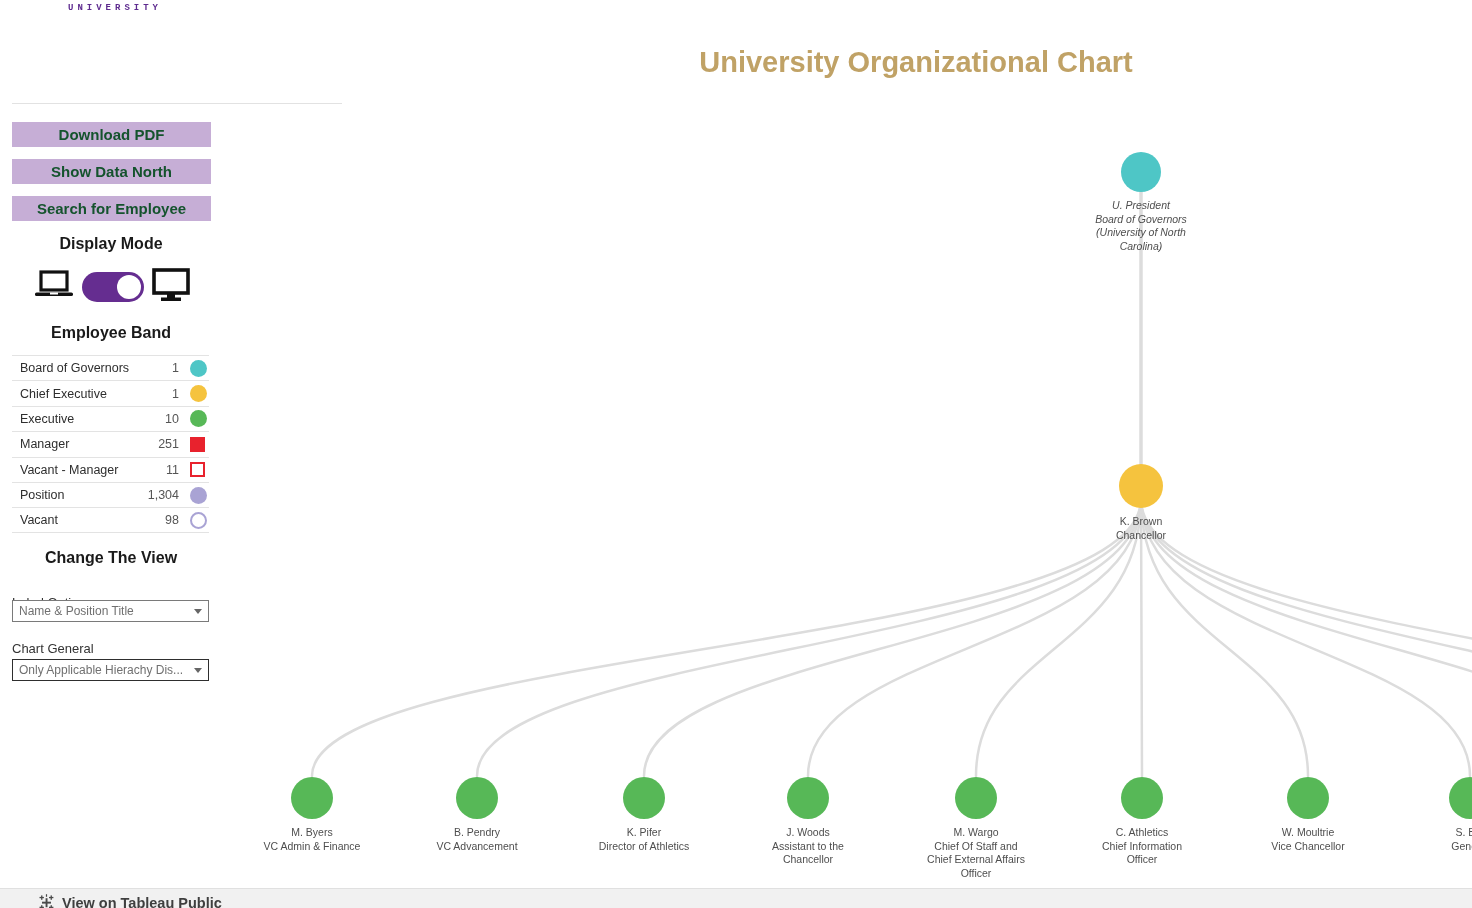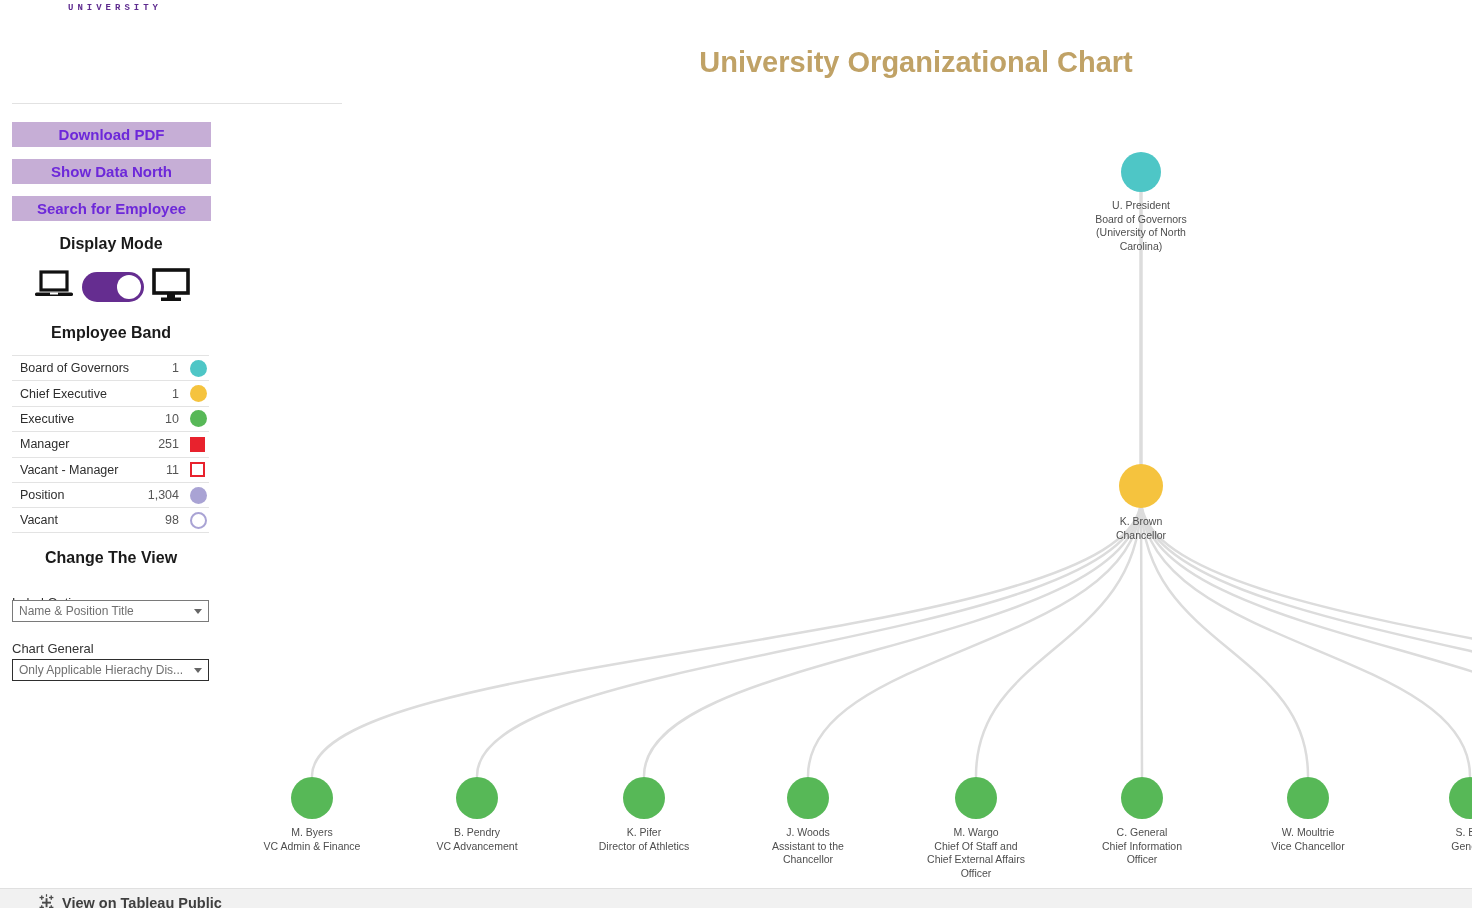--- a/index.html
+++ b/index.html
@@ -13,21 +13,21 @@
   .logo .row1 { position:relative; left:14px; }
   .logo .cap  { font-size:47px; }
   .logo .rest { font-size:30px; letter-spacing:-0.5px; }
   .logo .row2 { position:relative; left:31px; top:-12px; }
   .logo .row3 { position:relative; left:52px; top:-14px; font-family:Liberation Mono, monospace;
                 font-size:9px; font-weight:bold; letter-spacing:4px; }
 
   .top-divider { position:absolute; left:12px; top:103px; width:330px; height:1px; background:#e2e2e2; }
 
   .side-btn { position:absolute; left:12px; width:199px; height:25px; background:#c6aed6;
-              color:#6d28d9; font-weight:bold; font-size:15px; text-align:center;
+              color:#14532d; font-weight:bold; font-size:15px; text-align:center;
               line-height:25px; cursor:pointer; }
 
   .side-head { position:absolute; left:0; width:222px; text-align:center;
                font-weight:bold; font-size:16px; color:#1a1a1a; }
 
   
   #display-row { position:absolute; left:34px; top:264px; width:156px; height:46px;
                  display:flex; align-items:center; justify-content:space-between; }
   .toggle-pill { width:62px; height:30px; border-radius:15px; background:#652d90; position:relative; cursor:pointer; }
   .toggle-knob { position:absolute; right:3px; top:3px; width:24px; height:24px; border-radius:50%; background:#fff; }
@@ -172,21 +172,21 @@
     <path d="M 1141 499 C 1141 648, 976 648, 976 776" fill="none" stroke="#dcdcdc" stroke-width="2.5" stroke-linecap="round"></path>
     <path d="M 1141 499 C 1141 648, 1142 648, 1142 776" fill="none" stroke="#dcdcdc" stroke-width="2.5" stroke-linecap="round"></path>
     <path d="M 1141 499 C 1141 648, 1308 648, 1308 776" fill="none" stroke="#dcdcdc" stroke-width="2.5" stroke-linecap="round"></path>
     <path d="M 1141 499 C 1141 648, 1470 648, 1470 776" fill="none" stroke="#dcdcdc" stroke-width="2.5" stroke-linecap="round"></path>
     <path d="M 1141 499 C 1141 648, 1625 648, 1625 776" fill="none" stroke="#dcdcdc" stroke-width="2.5" stroke-linecap="round"></path>
     <path d="M 1141 499 C 1141 648, 1750 648, 1750 776" fill="none" stroke="#dcdcdc" stroke-width="2.5" stroke-linecap="round"></path>
     <path d="M 1141 499 C 1141 648, 1875 648, 1875 776" fill="none" stroke="#dcdcdc" stroke-width="2.5" stroke-linecap="round"></path>
   </svg>
 <div id="nodes">
     <div class="org-node" title="U. President" style="left: 1141px; top: 172px; width: 40px; height: 40px; background: rgb(78, 198, 198);"></div>
-    <div class="org-label" style="left: 1061px; top: 199px;">
+    <div class="org-label" style="left: 1061px; top: 199px; font-style: italic;">
       <div>U. President</div>
       <div>Board of Governors</div>
       <div>(University of North</div>
       <div>Carolina)</div>
     </div>
     <div class="org-node" title="K. Brown" style="left: 1141px; top: 486px; width: 44px; height: 44px; background: rgb(245, 195, 62);"></div>
     <div class="org-label" style="left: 1061px; top: 515px;">
       <div>K. Brown</div>
       <div>Chancellor</div>
     </div>
@@ -213,21 +213,21 @@
     </div>
     <div class="org-node" title="M. Wargo" style="left: 976px; top: 798px; width: 42px; height: 42px; background: rgb(87, 184, 87);"></div>
     <div class="org-label" style="left: 896px; top: 826px;">
       <div>M. Wargo</div>
       <div>Chief Of Staff and</div>
       <div>Chief External Affairs</div>
       <div>Officer</div>
     </div>
     <div class="org-node" title="C. Williams" style="left: 1142px; top: 798px; width: 42px; height: 42px; background: rgb(87, 184, 87);"></div>
     <div class="org-label" style="left: 1062px; top: 826px;">
-      <div>C. General</div>
+      <div>C. Athletics</div>
       <div>Chief Information</div>
       <div>Officer</div>
     </div>
     <div class="org-node" title="W. Moultrie" style="left: 1308px; top: 798px; width: 42px; height: 42px; background: rgb(87, 184, 87);"></div>
     <div class="org-label" style="left: 1228px; top: 826px;">
       <div>W. Moultrie</div>
       <div>Vice Chancellor</div>
     </div>
     <div class="org-node" title="S. Bro" style="left: 1470px; top: 798px; width: 42px; height: 42px; background: rgb(87, 184, 87);"></div>
     <div class="org-label" style="left: 1390px; top: 826px;">

